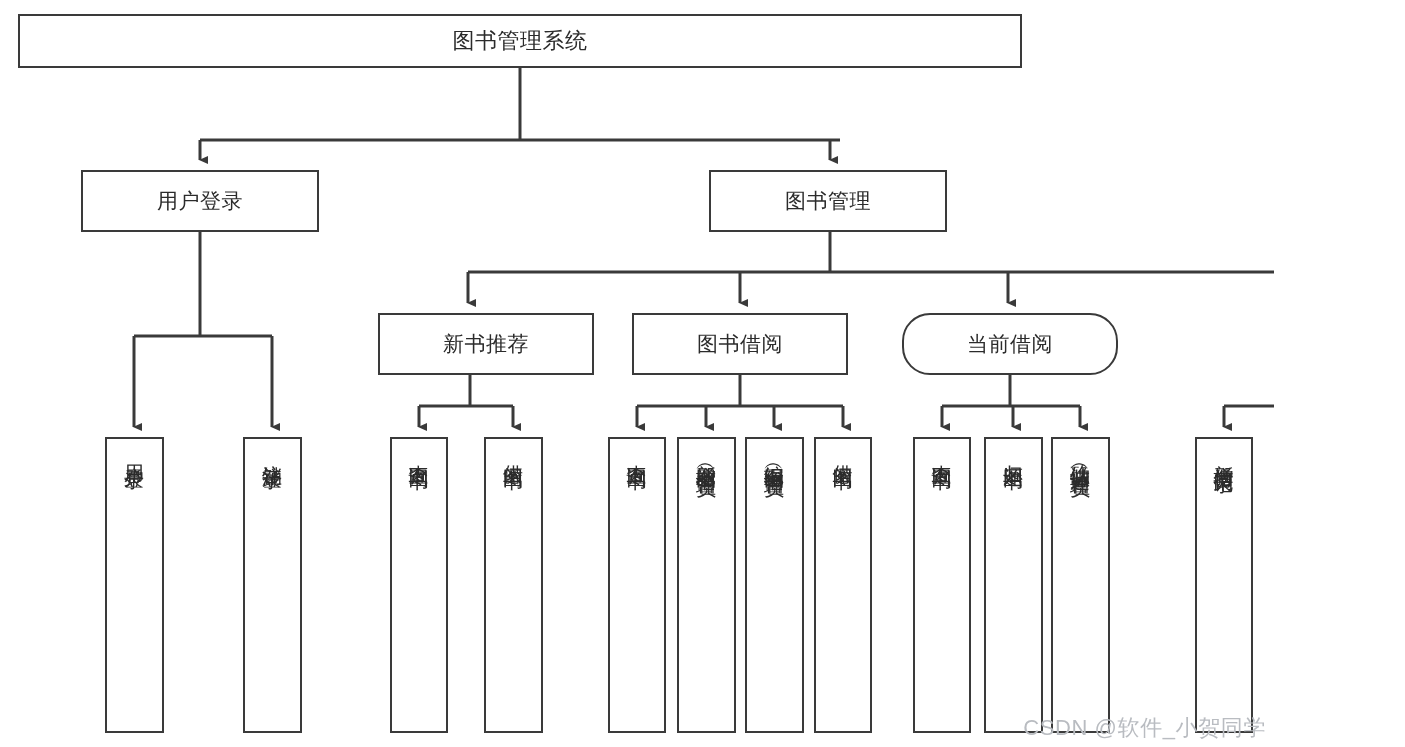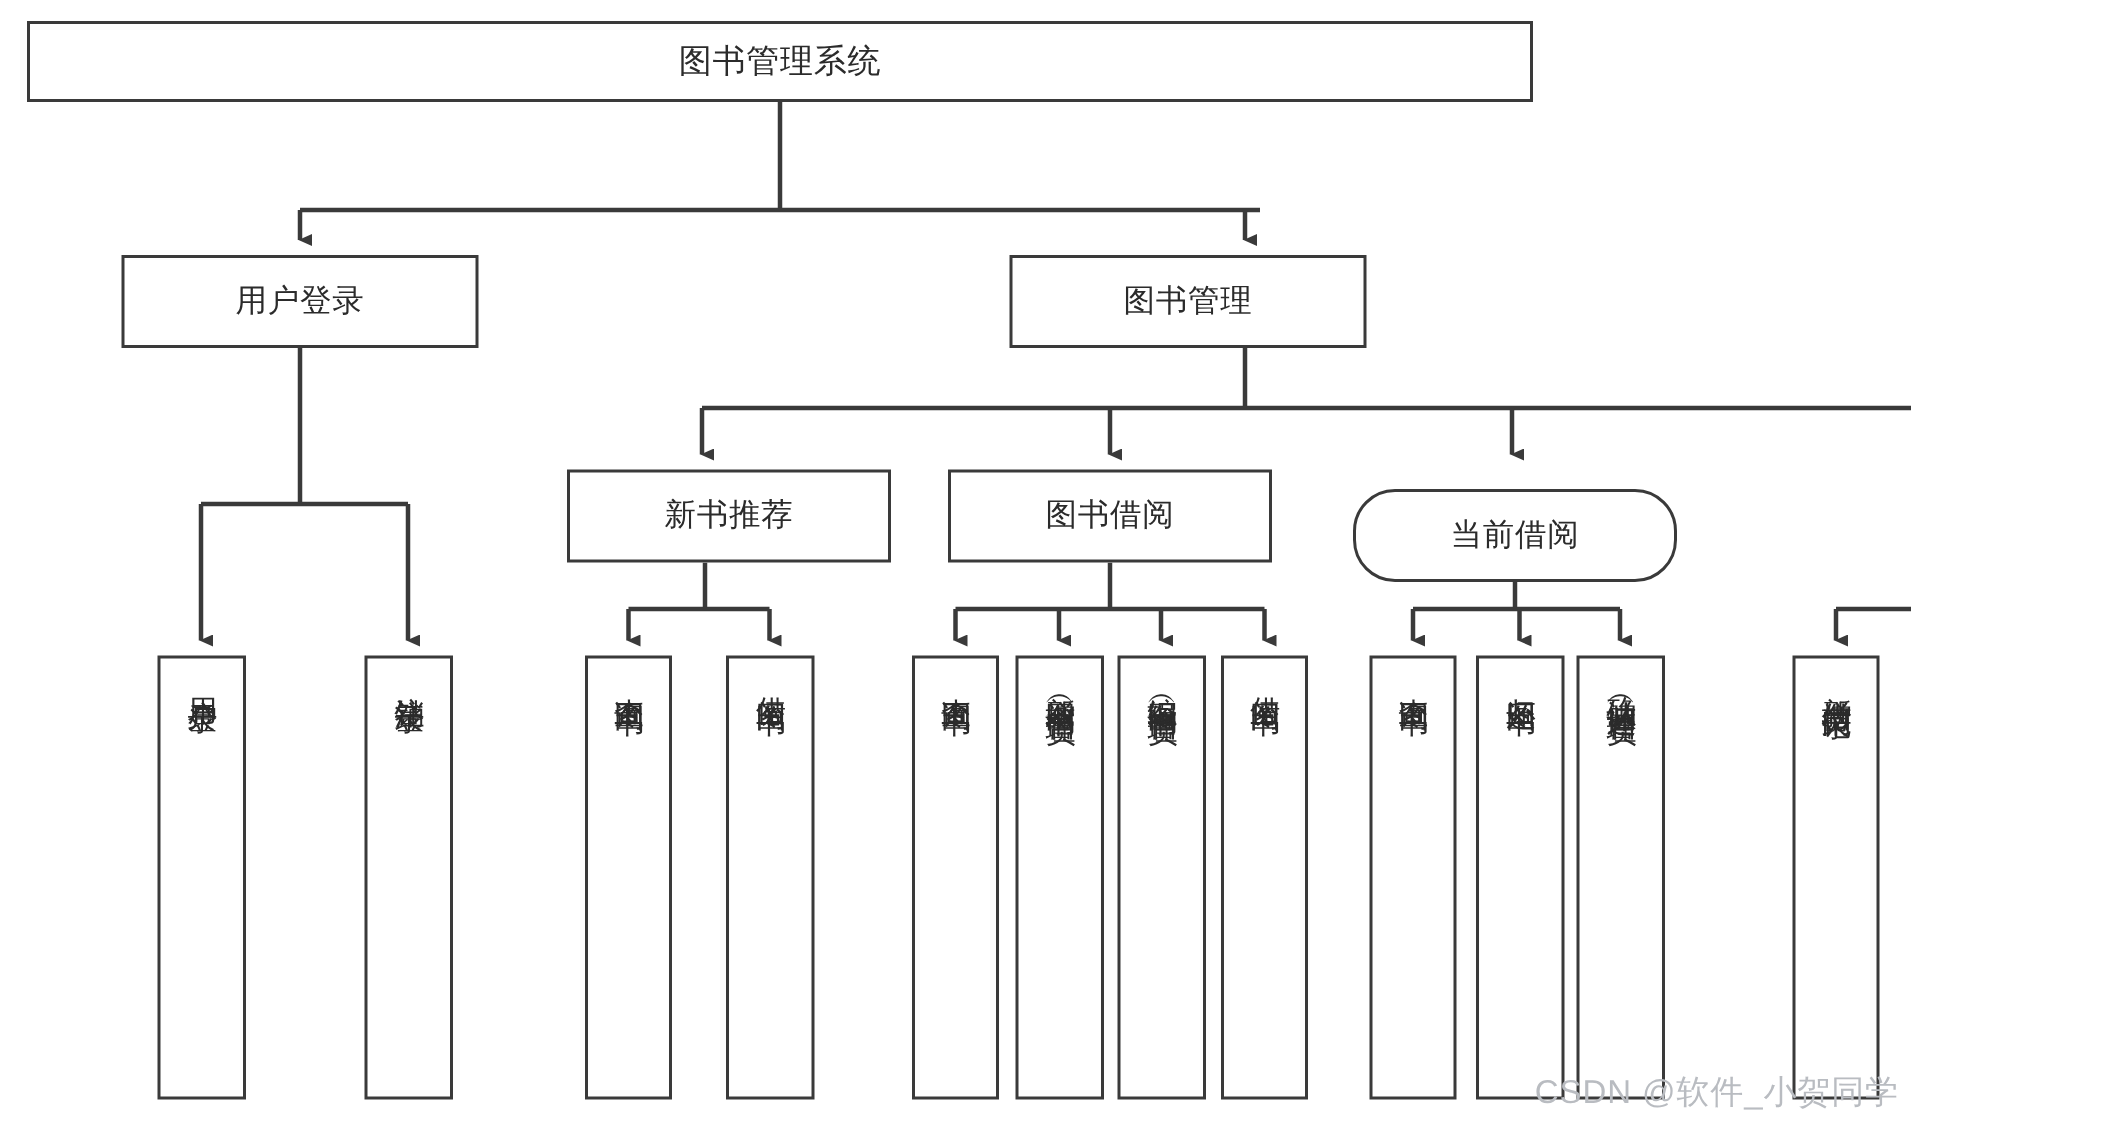--- a/index.html
+++ b/index.html
@@ -119,31 +119,31 @@
     </g>
   </svg>
 
   <div class="node root" style="left:18px; top:14px; width:1004px; height:54px;">
     <span class="node-label">图书管理系统</span>
   </div>
 
   <div class="node" style="left:81px; top:170px; width:238px; height:62px;">
     <span class="node-label">用户登录</span>
   </div>
-  <div class="node" style="left:673px; top:170px; width:238px; height:62px;">
+  <div class="node" style="left:709px; top:170px; width:238px; height:62px;">
     <span class="node-label">图书管理</span>
   </div>
 
   <div class="node" style="left:362px; top:313px; width:216px; height:62px;margin-left:16px;">
     <span class="node-label">新书推荐</span>
   </div>
   <div class="node" style="left:632px; top:313px; width:216px; height:62px;">
     <span class="node-label">图书借阅</span>
   </div>
-  <div class="node" style="left:902px; top:326px; width:216px; height:62px;border-radius:28px;">
+  <div class="node" style="left:902px; top:313px; width:216px; height:62px;border-radius:28px;">
     <span class="node-label">当前借阅</span>
   </div>
 
   <div class="node vertical" style="left:105px; top:437px; width:59px; height:296px;">
     <span class="node-label">用户登录</span>
   </div>
   <div class="node vertical" style="left:243px; top:437px; width:59px; height:296px;">
     <span class="node-label">注销登录</span>
   </div>
   <div class="node vertical" style="left:390px; top:437px; width:58px; height:296px;">

